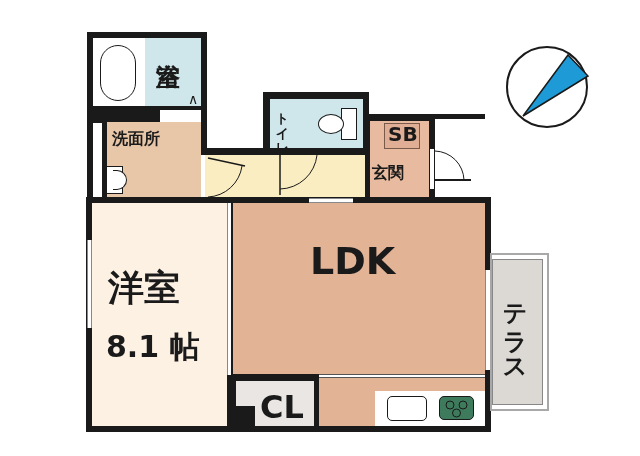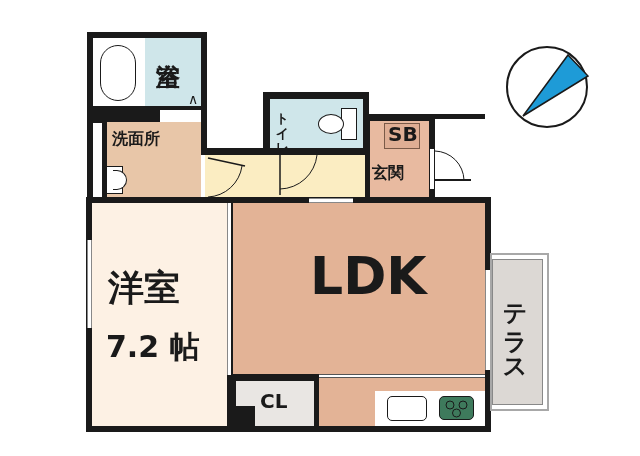--- a/index.html
+++ b/index.html
@@ -57,33 +57,33 @@
   <svg style="left:435px;top:148px;" width="40" height="45">
     <path d="M0 3 A30 30 0 0 1 29 32" fill="none" stroke="#1a1a1a" stroke-width="1"></path>
     <line x1="0" y1="32" x2="36" y2="32" stroke="#1a1a1a" stroke-width="2"></line>
   </svg>
 
   <div class="abs" style="left:86px;top:197px;width:150px;height:235px;background:#1a1a1a;"></div>
   <div class="abs" style="left:92px;top:203px;width:135px;height:223px;background:#fdf1e4;"></div>
   <div class="abs" style="left:87px;top:240px;width:5px;height:88px;background:#fff;border-left:1px solid #888;border-right:1px solid #888;"></div>
   <div class="abs" style="left:227px;top:203px;width:6px;height:172px;background:#fff;border-left:1px solid #888;border-right:1px solid #888;"></div>
   <div class="label" style="left:108px;top:270px;font-size:36px;">洋室</div>
-  <div class="label" style="left:106px;top:332px;font-size:30px;">7.2 帖</div>
+  <div class="label" style="left:106px;top:332px;font-size:30px;">8.1 帖</div>
 
   <div class="abs" style="left:231px;top:197px;width:260px;height:235px;background:#1a1a1a;"></div>
   <div class="abs" style="left:233px;top:203px;width:252px;height:223px;background:#e3b396;"></div>
   <div class="abs" style="left:309px;top:198px;width:44px;height:5px;background:#fff;border-top:1px solid #888;border-bottom:1px solid #888;"></div>
   <div class="abs" style="left:485px;top:270px;width:6px;height:100px;background:#fff;border-left:1px solid #888;border-right:1px solid #888;"></div>
-  <div class="label" style="left:310px;top:250px;font-size:52px;">LDK</div>
+  <div class="label" style="left:310px;top:242px;font-size:38px;">LDK</div>
 
   <div class="abs" style="left:233px;top:374px;width:252px;height:4px;background:#fff;border-top:1px solid #555;border-bottom:1px solid #555;"></div>
   <div class="abs" style="left:231px;top:374px;width:88px;height:58px;background:#1a1a1a;"></div>
   <div class="abs" style="left:236px;top:381px;width:78px;height:45px;background:#e9e6e3;"></div>
   <div class="abs" style="left:233px;top:406px;width:22px;height:26px;background:#1a1a1a;"></div>
-  <div class="label" style="left:260px;top:391px;font-size:20px;text-align:center;">CL</div>
+  <div class="label" style="left:260px;top:391px;font-size:32px;text-align:center;">CL</div>
   <div class="abs" style="left:319px;top:381px;width:166px;height:45px;background:#e3b396;"></div>
   <div class="abs" style="left:375px;top:391px;width:110px;height:35px;background:#fff;"></div>
   <div class="abs" style="left:387px;top:396px;width:40px;height:25px;background:#fff;border:1.5px solid #1a1a1a;border-radius:5px;"></div>
   <div class="abs" style="left:439px;top:396px;width:35px;height:24px;background:#3e7a5c;border:1px solid #1a1a1a;border-radius:5px;"></div>
   <svg style="left:439px;top:396px;" width="35" height="24">
     <circle cx="11" cy="9" r="4" fill="none" stroke="#1a1a1a" stroke-width="1"></circle>
     <circle cx="24" cy="9" r="4" fill="none" stroke="#1a1a1a" stroke-width="1"></circle>
     <circle cx="17.5" cy="17" r="4" fill="none" stroke="#1a1a1a" stroke-width="1"></circle>
   </svg>
 

